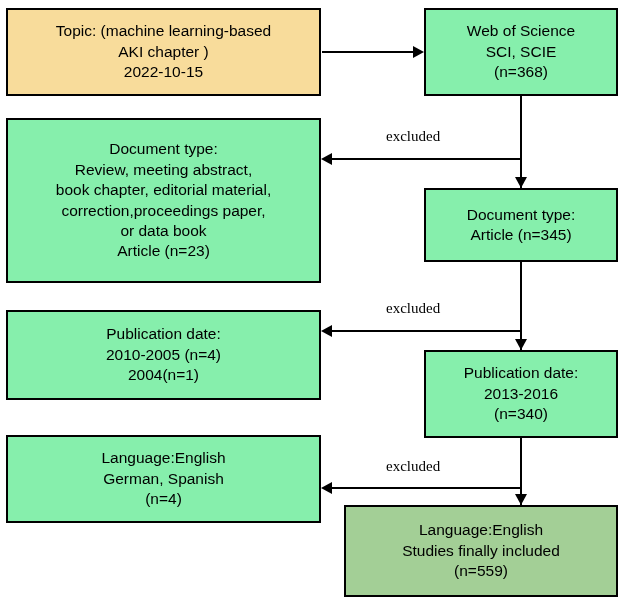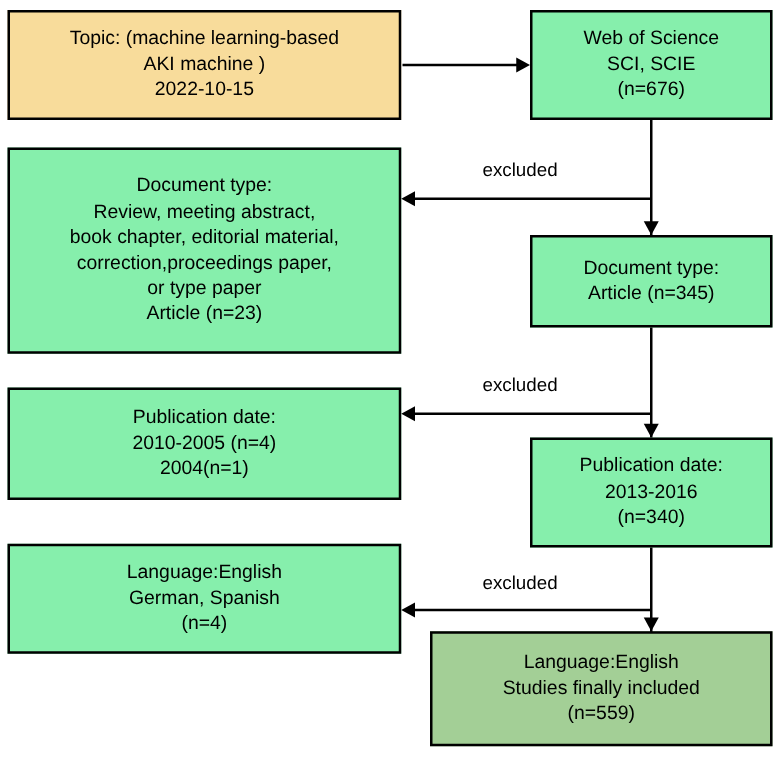--- a/index.html
+++ b/index.html
@@ -69,48 +69,49 @@
     border-left: 6px solid transparent;
     border-right: 6px solid transparent;
     border-top: 11px solid #000000;
   }
   .edge-label {
     position: absolute;
     font-size: 15px;
     background: #ffffff;
     padding: 0 3px;
     white-space: nowrap;
+    font-family: Liberation Serif, serif;
   }
 </style>
 </head>
 <body>
 
 <div id="flow">
 
   <div class="box yellow" style="left:6px; top:8px; width:315px; height:88px;">
     <span>Topic: (machine learning-based</span>
-    <span>AKI machine )</span>
+    <span>AKI chapter )</span>
     <span>2022-10-15</span>
   </div>
 
   <div class="box" style="left:424px; top:8px; width:194px; height:88px;">
     <span>Web of Science</span>
     <span>SCI, SCIE</span>
-    <span>(n=676)</span>
+    <span>(n=368)</span>
   </div>
 
   <div class="line h-line" style="left:322px; top:51px; width:92px;"></div>
   <div class="arrow-head arrow-right" style="left:413px; top:46px;"></div>
 
   <div class="box" style="left:6px; top:118px; width:315px; height:165px;">
     <span>Document type:</span>
     <span>Review, meeting abstract,</span>
     <span>book chapter, editorial material,</span>
     <span>correction,proceedings paper,</span>
-    <span>or type paper</span>
+    <span>or data book</span>
     <span>Article (n=23)</span>
   </div>
 
   <div class="box" style="left:424px; top:188px; width:194px; height:74px;">
     <span>Document type:</span>
     <span>Article (n=345)</span>
   </div>
 
   <div class="line v-line" style="left:520px; top:96px; height:92px;"></div>
   <div class="arrow-head arrow-down" style="left:515px; top:177px;"></div>

